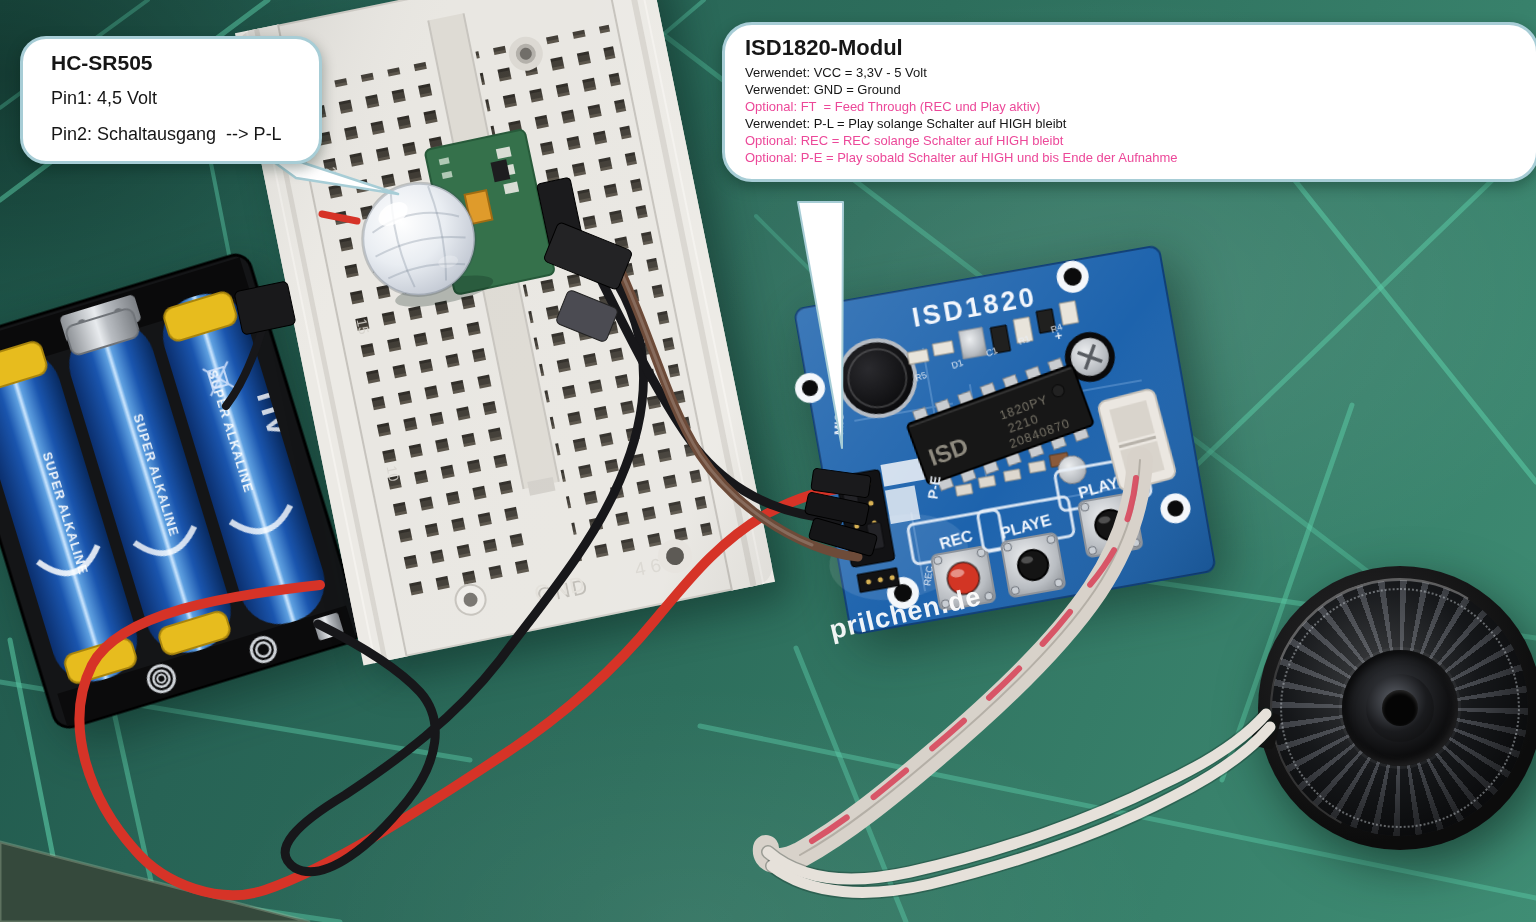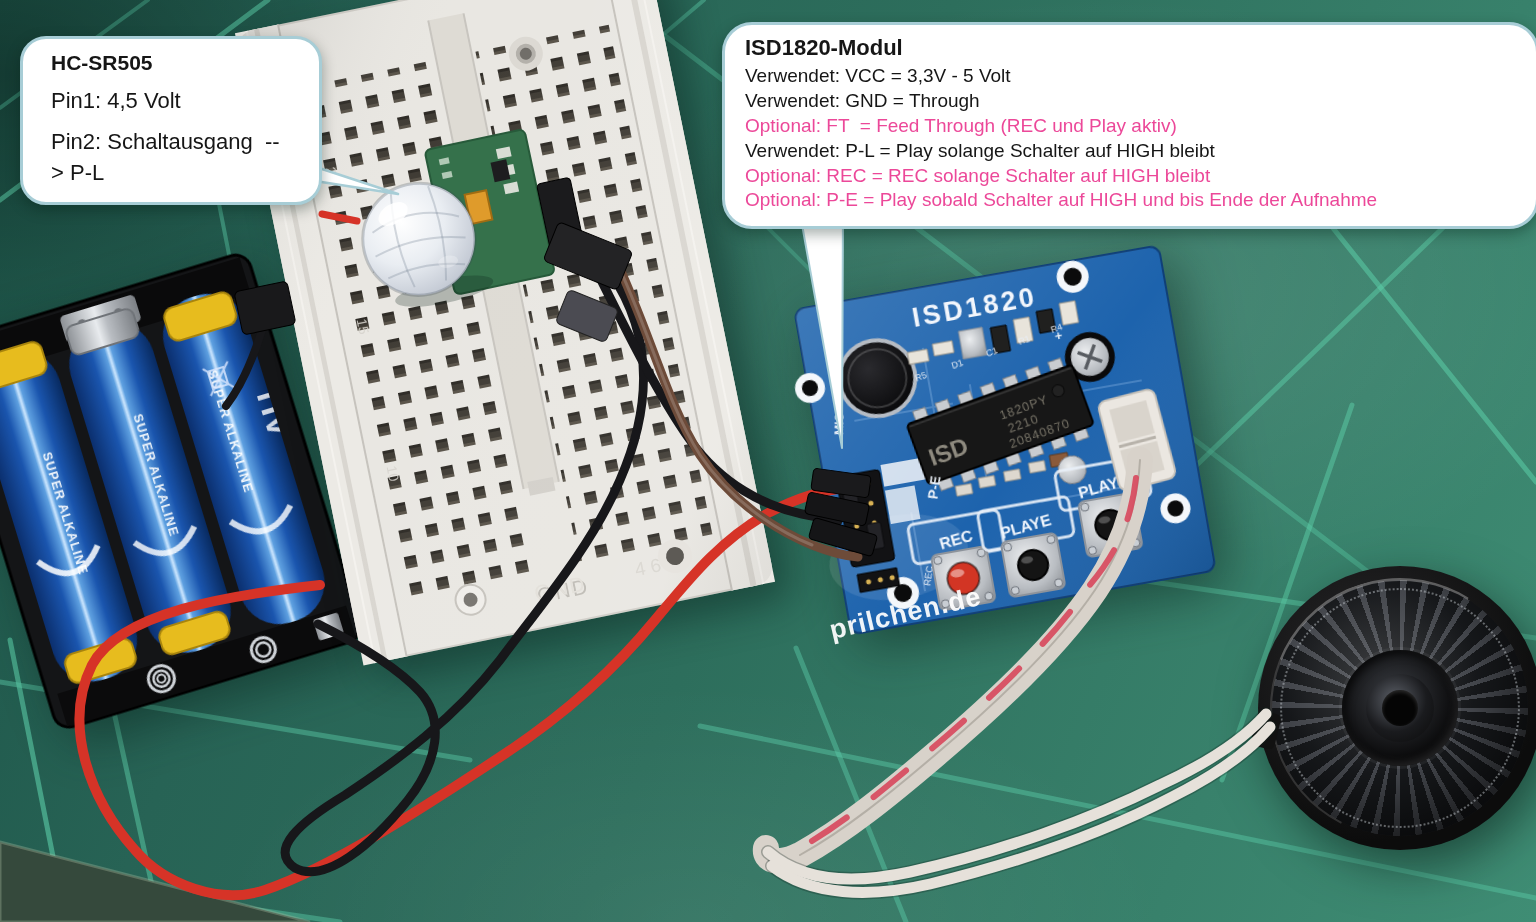--- a/index.html
+++ b/index.html
@@ -35,24 +35,24 @@
   .spk-dome{inset:108px;background:radial-gradient(circle at 42% 38%,#5c6068,#1a1b1e 55%,#0a0a0a);}
   .spk-hole{inset:124px;background:#050505;box-shadow:inset 0 2px 4px rgba(255,255,255,.16);}
   .spk-tab{position:absolute;left:-4px;top:146px;width:24px;height:36px;background:#111;
            border-radius:6px;transform:rotate(14deg);}
   .watermark{position:absolute;left:828px;top:598px;transform:rotate(-13deg);
              font-size:27px;font-weight:600;color:rgba(255,255,255,.93);letter-spacing:1px;}
   .callout{position:absolute;background:#fff;border:3px solid #a7cdd6;color:#161616;
            box-shadow:0 5px 14px rgba(0,25,18,.35);}
   .c1{left:20px;top:36px;width:302px;padding:12px 28px 14px;border-radius:26px;box-sizing:border-box;}
   .c1 .t{font-size:21px;font-weight:bold;margin:0 0 3px;}
-  .c1 .ln{font-size:22px;line-height:1.38;white-space:pre-wrap;margin-top:11px;}
+  .c1 .ln{font-size:18px;line-height:1.38;white-space:pre-wrap;margin-top:11px;}
   .c2{left:722px;top:22px;width:817px;padding:10px 20px 13px;border-radius:30px;box-sizing:border-box;}
   .c2 .t{font-size:22px;font-weight:bold;margin:0 0 3px;}
-  .c2 .ln{font-size:19px;line-height:1.31;white-space:pre-wrap;}
+  .c2 .ln{font-size:13px;line-height:1.31;white-space:pre-wrap;}
   .ln.optional{color:#ec4899;}
   .ln.used-bold{font-weight:normal;}
   text{font-family:"Liberation Sans",sans-serif;}
 </style>
 </head>
 <body>
 
 <div class="scene">
 
   <div class="mat"></div>
@@ -466,20 +466,20 @@
 
   <div class="callout c1">
     <div class="t">HC-SR505</div>
     <div class="ln">Pin1: 4,5 Volt</div>
     <div class="ln">Pin2: Schaltausgang  --&gt; P-L</div>
   </div>
 
   <div class="callout c2">
     <div class="t">ISD1820-Modul</div>
     <div class="ln">Verwendet: VCC = 3,3V - 5 Volt</div>
-    <div class="ln">Verwendet: GND = Through</div>
+    <div class="ln">Verwendet: GND = Ground</div>
     <div class="ln optional">Optional: FT  = Feed Through (REC und Play aktiv)</div>
     <div class="ln used-bold">Verwendet: P-L = Play solange Schalter auf HIGH bleibt</div>
     <div class="ln optional">Optional: REC = REC solange Schalter auf HIGH bleibt</div>
     <div class="ln optional">Optional: P-E = Play sobald Schalter auf HIGH und bis Ende der Aufnahme</div>
   </div>
 
 </div>
 
 </body></html>

